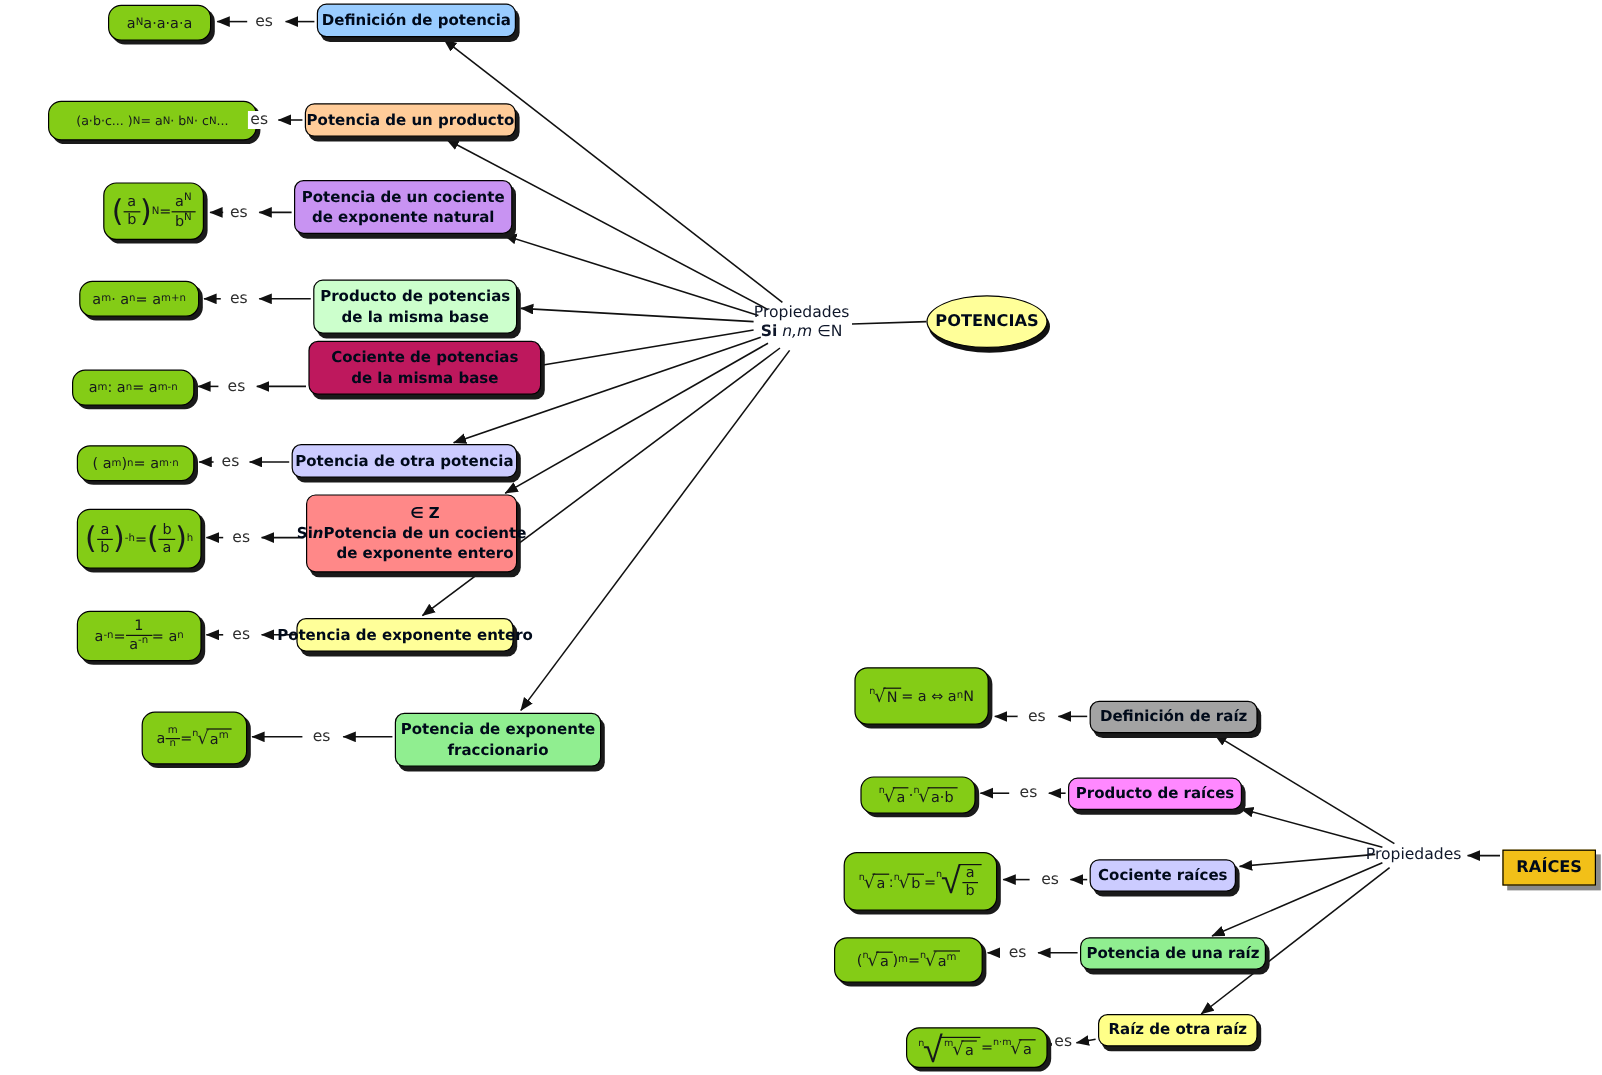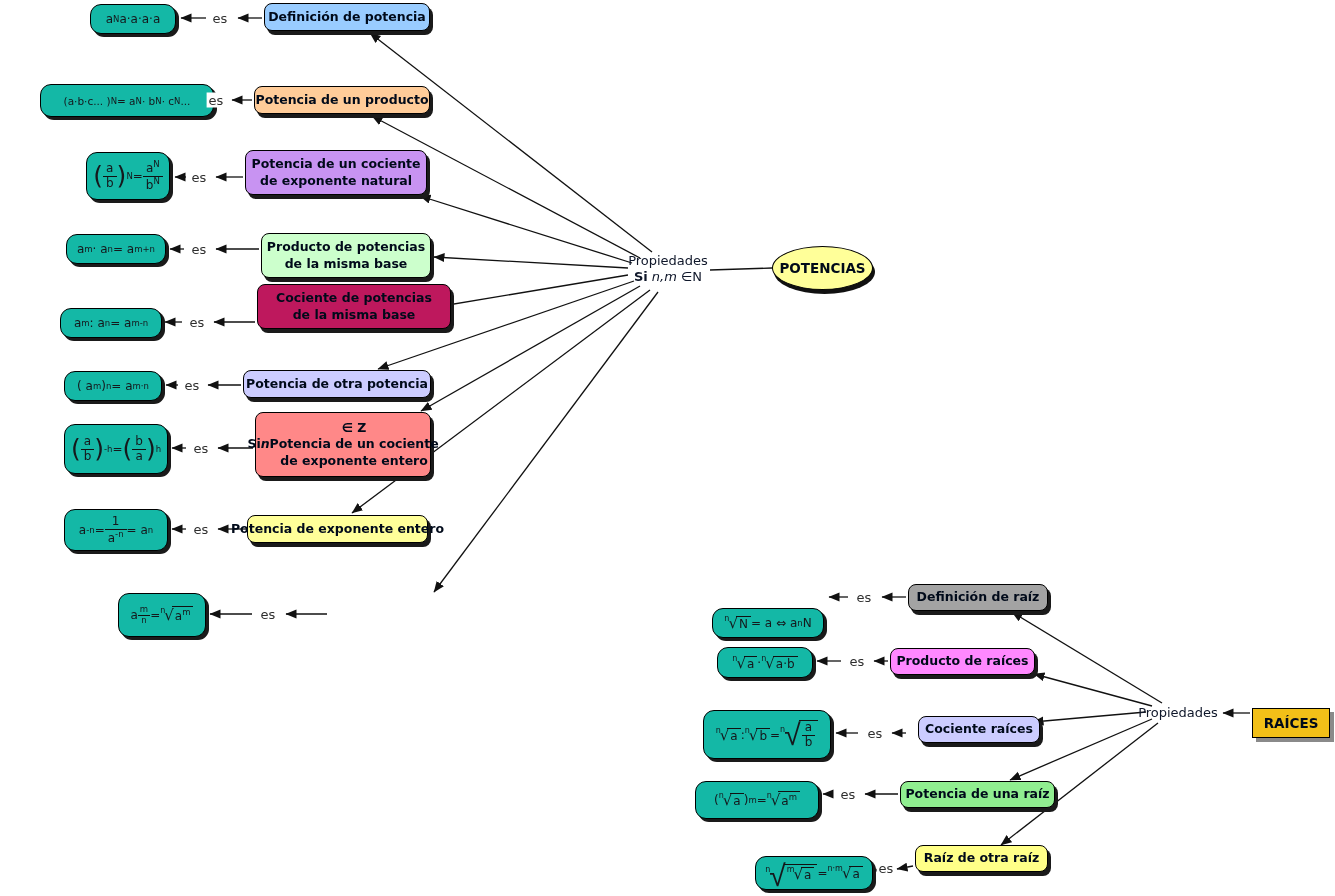--- a/index.html
+++ b/index.html
@@ -3,21 +3,21 @@
 <meta charset="utf-8">
 <style>
   html,body{margin:0;padding:0;background:#fff;}
   #canvas{position:relative;width:1335px;height:896px;background:#ffffff;overflow:hidden;
           font-family:"DejaVu Sans","Liberation Sans",sans-serif;}
   svg.layer{position:absolute;left:0;top:0;width:1335px;height:896px;}
   svg.layer line{stroke:#111;stroke-width:1.3px;}
 
   .node{position:absolute;display:flex;align-items:center;justify-content:center;
         box-sizing:border-box;text-align:center;}
-  .fbox{background:#14b8a6;border:1.5px solid #000;border-radius:11px;
+  .fbox{background:#84cc16;border:1.5px solid #000;border-radius:11px;
         box-shadow:3px 3px 0 #1a1a1a;font-size:12px;color:#15181c;
         padding:1px 4px;white-space:nowrap;}
   .fbox.sm{font-size:10.5px;margin-left:36px;}
   .cbox{border:1.5px solid #000;border-radius:8px;box-shadow:3px 4px 0 #1a1a1a;
         font-weight:700;font-size:12.5px;line-height:1.32;color:#000a1a;white-space:nowrap;}
   .ellipse{border:1.5px solid #000;border-radius:50%;box-shadow:2px 4px 0 #111;
         font-weight:700;font-size:13.5px;color:#000a1a;}
   .rootrect{border:1.5px solid #000;box-shadow:4px 4px 0 #8a8a8a;
         font-weight:700;font-size:13.5px;color:#000a1a;}
   .hub{position:absolute;text-align:center;font-size:13px;color:#0f172a;line-height:1.25;}
@@ -138,36 +138,37 @@
       </span> = <span class="rt"><sup class="ri">n</sup><span class="rs">√</span><span class="ra">a<sup>m</sup></span></span></div>
 
   <div class="node cbox" style="left: 264px; top: 3px; width: 166px; height: 28px; background: rgb(153, 204, 255);">Definición de potencia</div>
   <div class="node cbox" style="left: 254px; top: 86px; width: 176px; height: 28px; background: rgb(255, 204, 153);">Potencia de un producto</div>
   <div class="node cbox" style="left: 245px; top: 150px; width: 182px; height: 45px; background: rgb(200, 147, 242);">Potencia de un cociente<br>de exponente natural</div>
   <div class="node cbox" style="left: 261px; top: 233px; width: 170px; height: 45px; background: rgb(204, 255, 204);">Producto de potencias<br>de la misma base</div>
   <div class="node cbox" style="left: 257px; top: 284px; width: 194px; height: 45px; background: #be185d;">Cociente de potencias<br>de la misma base</div>
   <div class="node cbox" style="left: 243px; top: 370px; width: 188px; height: 28px; background: rgb(204, 204, 255);">Potencia de otra potencia</div>
   <div class="node cbox" style="left: 255px; top: 412px; width: 176px; height: 65px; background: rgb(255, 136, 136);"><b>Si</b> <i>n</i> ∈ Z<br>Potencia de un cociente<br>de exponente entero</div>
   <div class="node cbox" style="left: 247px; top: 515px; width: 181px; height: 28px; background: rgb(255, 255, 153);">Potencia de exponente entero</div>
+  <div class="node cbox" style="left: 329px; top: 594px; width: 172px; height: 45px; background: rgb(144, 238, 144);">Potencia de exponente<br>fraccionario</div>
 
   <div class="hub" style="left:618px;top:253px;width:100px">
     <span>Propiedades</span><br>
     <span><b>Si</b> <i>n,m</i> ∈N</span>
   </div>
   <div class="node ellipse" style="left: 772px; top: 246px; width: 101px; height: 44px; background: rgb(255, 255, 153);">POTENCIAS</div>
 
-  <div class="node fbox" style="left:712px;top:608px;width:112px;height:30px"><span class="rt"><sup class="ri">n</sup><span class="rs">√</span><span class="ra">N</span></span> = a ⇔ a<sup>n</sup> N</div>
+  <div class="node fbox" style="left:712px;top:556px;width:112px;height:48px"><span class="rt"><sup class="ri">n</sup><span class="rs">√</span><span class="ra">N</span></span> = a ⇔ a<sup>n</sup> N</div>
   <div class="node fbox" style="left:717px;top:647px;width:96px;height:31px"><span class="rt"><sup class="ri">n</sup><span class="rs">√</span><span class="ra">a</span></span> · <span class="rt"><sup class="ri">n</sup><span class="rs">√</span><span class="ra">a·b</span></span></div>
   <div class="node fbox" style="left:703px;top:710px;width:128px;height:49px"><span class="rt"><sup class="ri">n</sup><span class="rs">√</span><span class="ra">a</span></span> : <span class="rt"><sup class="ri">n</sup><span class="rs">√</span><span class="ra">b</span></span> = <span class="rt"><sup class="ri">n</sup><span class="rs big">√</span><span class="ra"><span class="fr"><span class="nu">a</span><span class="de">b</span></span></span></span></div>
   <div class="node fbox" style="left:695px;top:781px;width:124px;height:38px">( <span class="rt"><sup class="ri">n</sup><span class="rs">√</span><span class="ra">a</span></span> )<sup>m</sup> = <span class="rt"><sup class="ri">n</sup><span class="rs">√</span><span class="ra">a<sup>m</sup></span></span></div>
   <div class="node fbox" style="left:755px;top:856px;width:118px;height:34px"><span class="rt"><sup class="ri">n</sup><span class="rs big">√</span><span class="ra"><span class="rt"><sup class="ri">m</sup><span class="rs">√</span><span class="ra">a</span></span></span></span> = <span class="rt"><sup class="ri">n·m</sup><span class="rs">√</span><span class="ra">a</span></span></div>
 
   <div class="node cbox" style="left: 908px; top: 584px; width: 140px; height: 27px; background: #a3a3a3;">Definición de raíz</div>
   <div class="node cbox" style="left: 890px; top: 648px; width: 145px; height: 27px; background: rgb(255, 136, 255);">Producto de raíces</div>
-  <div class="node cbox" style="left: 908px; top: 716px; width: 122px; height: 27px; background: rgb(204, 204, 255); margin-left: 10px;">Cociente raíces</div>
+  <div class="node cbox" style="left: 908px; top: 716px; width: 122px; height: 27px; background: rgb(204, 204, 255);">Cociente raíces</div>
   <div class="node cbox" style="left: 900px; top: 781px; width: 155px; height: 27px; background: rgb(144, 238, 144);">Potencia de una raíz</div>
   <div class="node cbox" style="left: 915px; top: 845px; width: 133px; height: 27px; background: rgb(255, 255, 136);">Raíz de otra raíz</div>
 
   <div class="hub" style="left:1138px;top:705px;width:80px">Propiedades</div>
   <div class="node rootrect" style="left: 1252px; top: 698px; width: 78px; height: 30px; background: rgb(242, 192, 24); margin-top: 10px;">RAÍCES</div>
 
   <span class="es" style="left:220px;top:18px">es</span>
   <span class="es" style="left:216px;top:100px">es</span>
   <span class="es" style="left:199px;top:177px">es</span>
   <span class="es" style="left:199px;top:249px">es</span>

